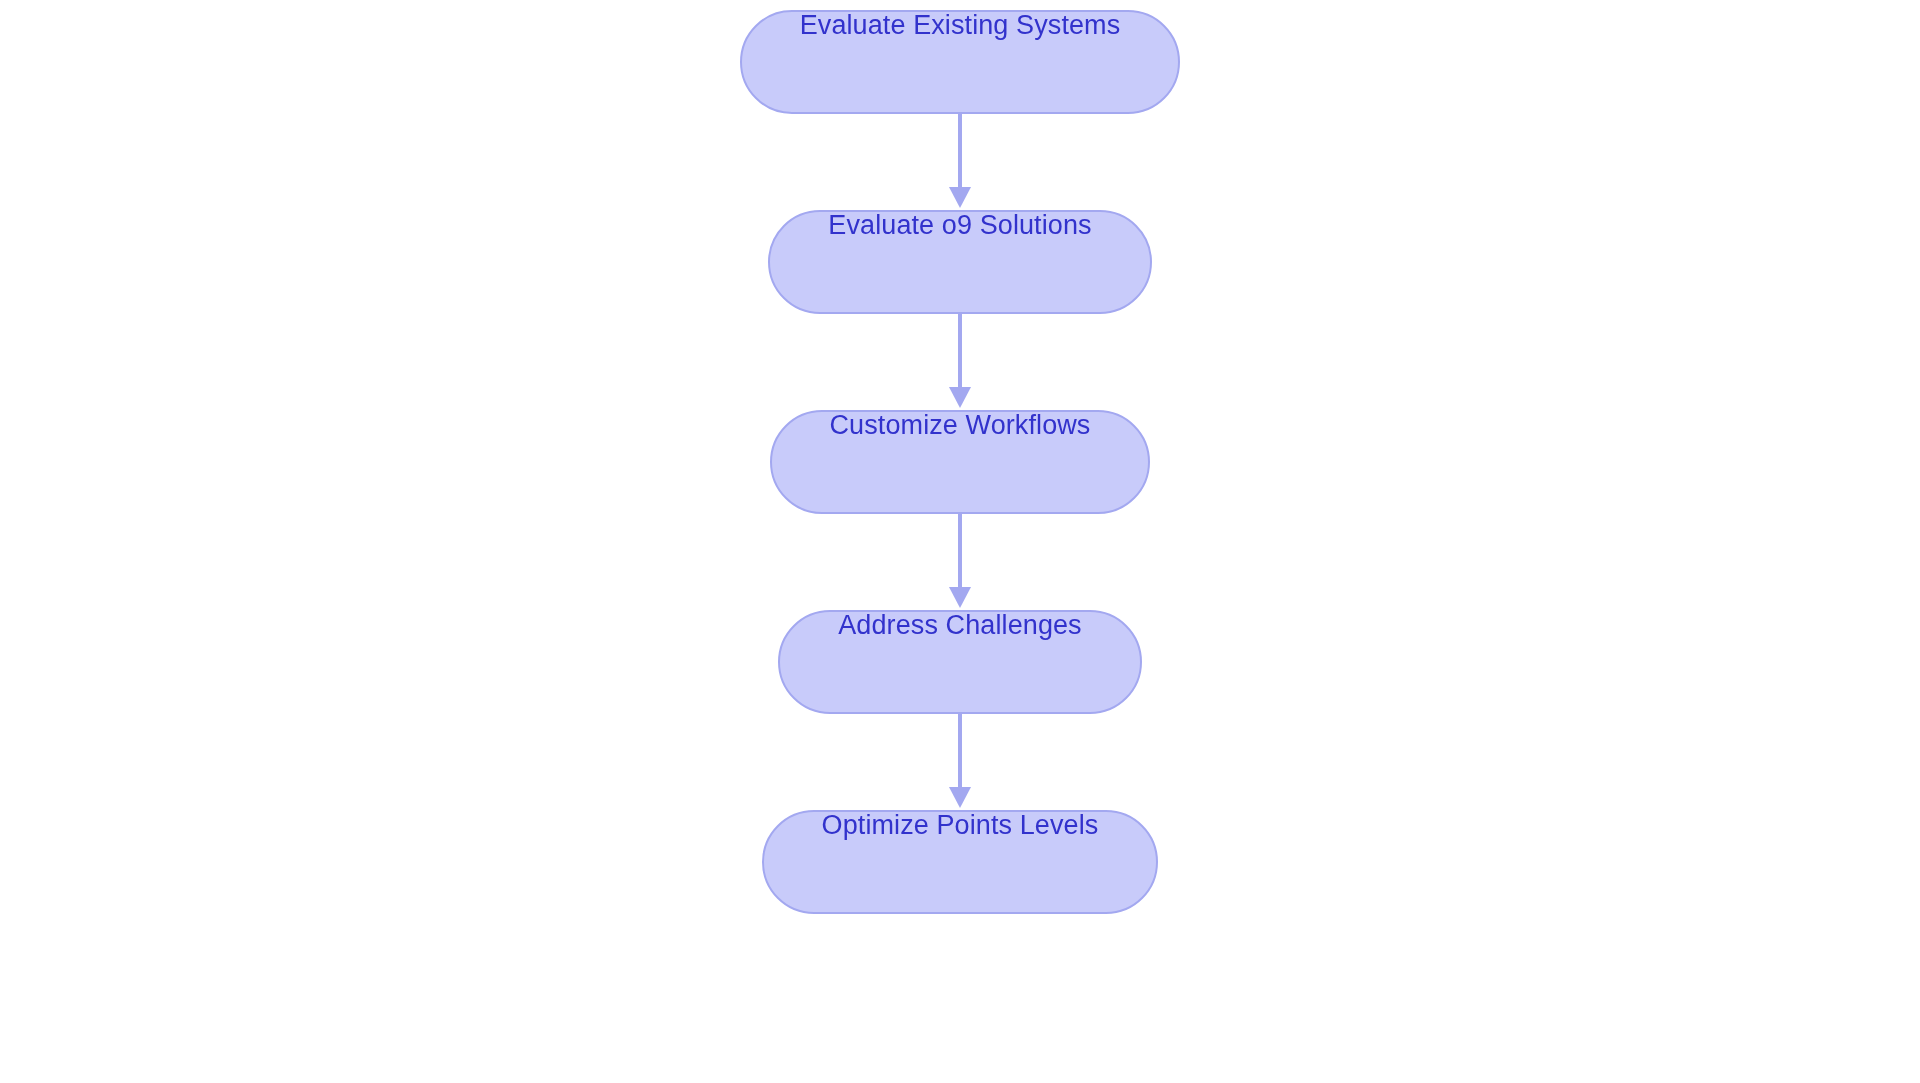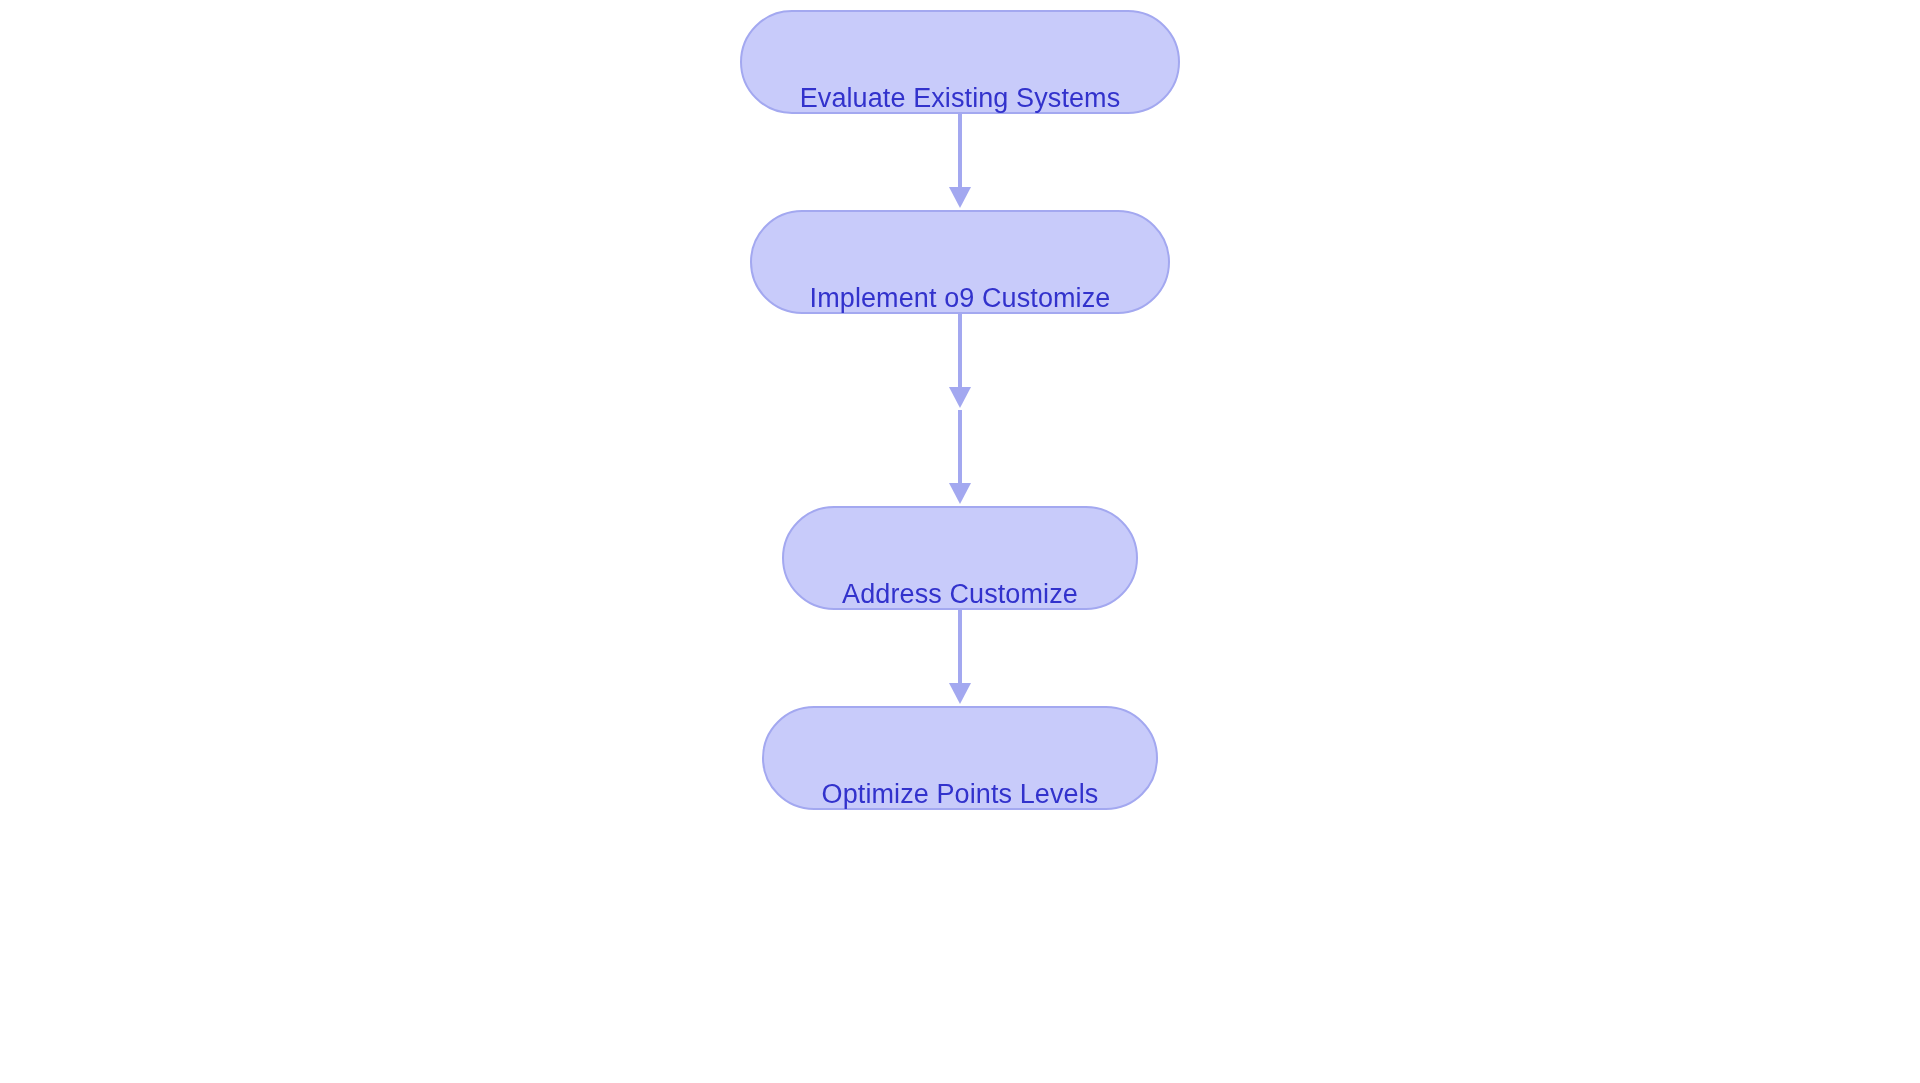--- a/index.html
+++ b/index.html
@@ -32,21 +32,21 @@
     align-items: center;
   }
 
   .node {
     box-sizing: border-box;
     height: 104px;
     border-radius: 52px;
     background: #c8cbfa;
     border: 2px solid #a3a8f0;
     display: flex;
-    align-items: flex-end;
+    align-items: flex-start;
     justify-content: center;
     padding: 0 58px;
     white-space: nowrap;
   }
 
   .node-label {
     font-size: 27px;
     line-height: 1;
     color: #3232cc;
     letter-spacing: 0.1px;
@@ -79,38 +79,41 @@
     </div>
     <svg class="connector" viewBox="0 0 26 96">
       <line class="connector-line" x1="13" y1="0" x2="13" y2="74"></line>
       <polygon class="connector-head" points="2,73 24,73 13,94"></polygon>
     </svg>
   </div>
 
 
   <div class="flow-step">
     <div class="node">
-      <span class="node-label">Implement o9 Customize</span>
+      <span class="node-label">Evaluate o9 Solutions</span>
     </div>
     <svg class="connector" viewBox="0 0 26 96">
       <line class="connector-line" x1="13" y1="0" x2="13" y2="74"></line>
       <polygon class="connector-head" points="2,73 24,73 13,94"></polygon>
     </svg>
   </div>
 
   <div class="flow-step">
+    <div class="node">
+      <span class="node-label">Customize Workflows</span>
+    </div>
     <svg class="connector" viewBox="0 0 26 96">
       <line class="connector-line" x1="13" y1="0" x2="13" y2="74"></line>
       <polygon class="connector-head" points="2,73 24,73 13,94"></polygon>
     </svg>
   </div>
 
   <div class="flow-step">
     <div class="node">
-      <span class="node-label">Address Customize</span>
+      <span class="node-label">Address Challenges</span>
     </div>
     <svg class="connector" viewBox="0 0 26 96">
       <line class="connector-line" x1="13" y1="0" x2="13" y2="74"></line>
       <polygon class="connector-head" points="2,73 24,73 13,94"></polygon>
     </svg>
   </div>
 
   <div class="flow-step">
     <div class="node">
       <span class="node-label">Optimize Points Levels</span>

